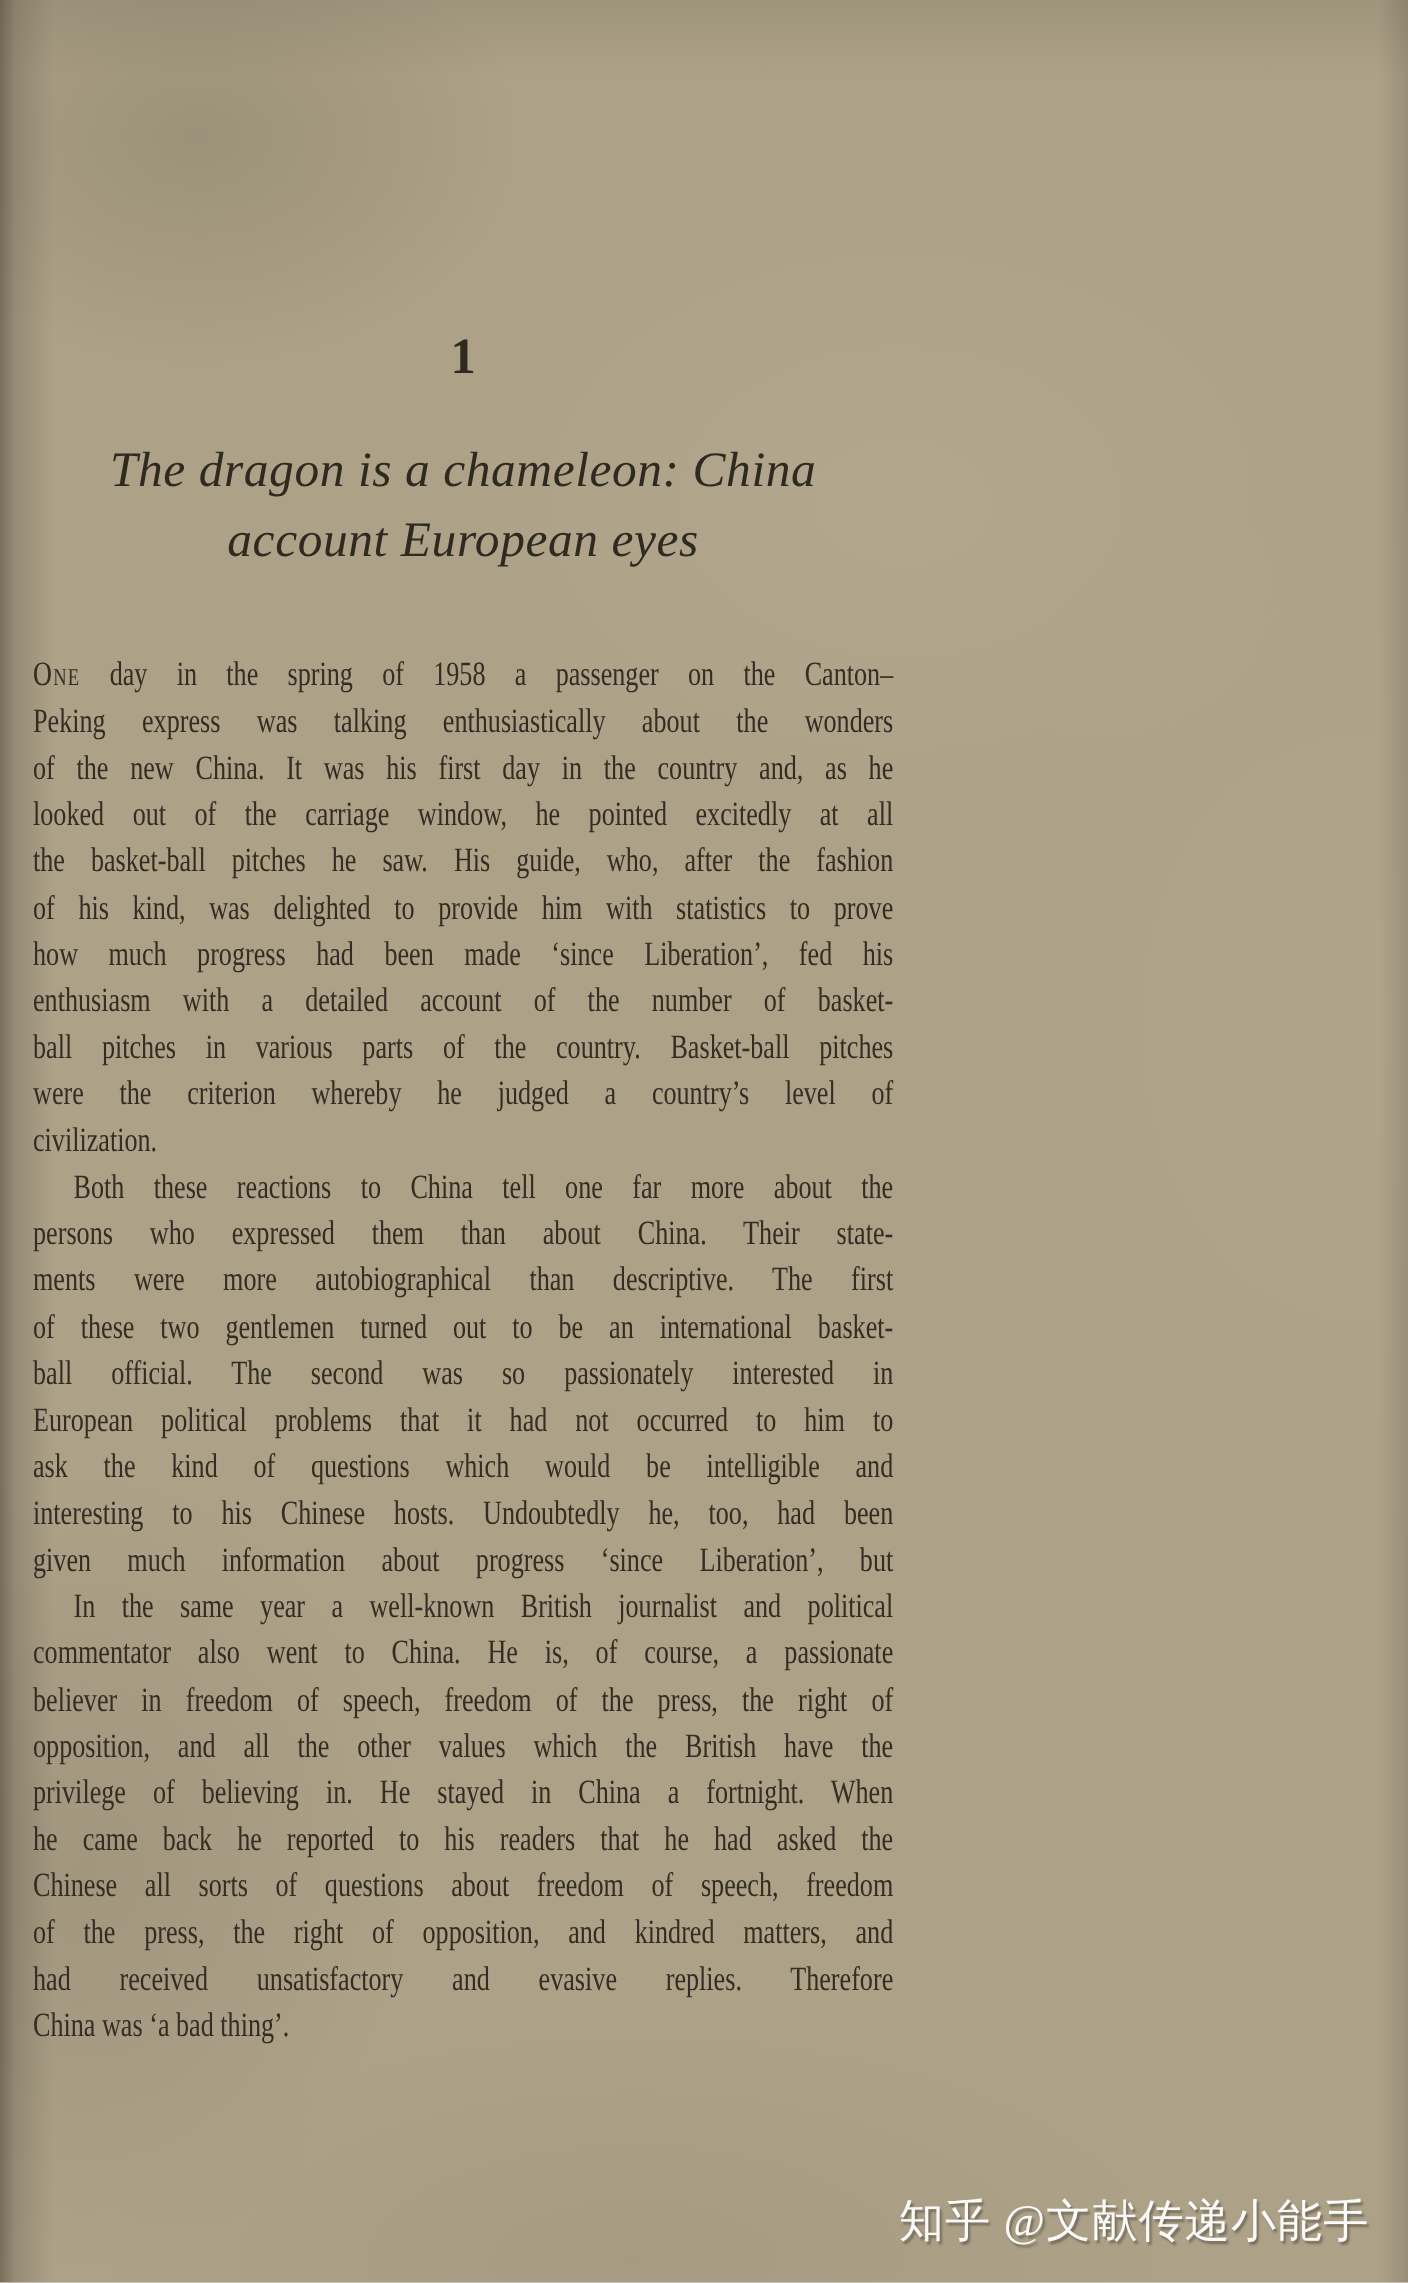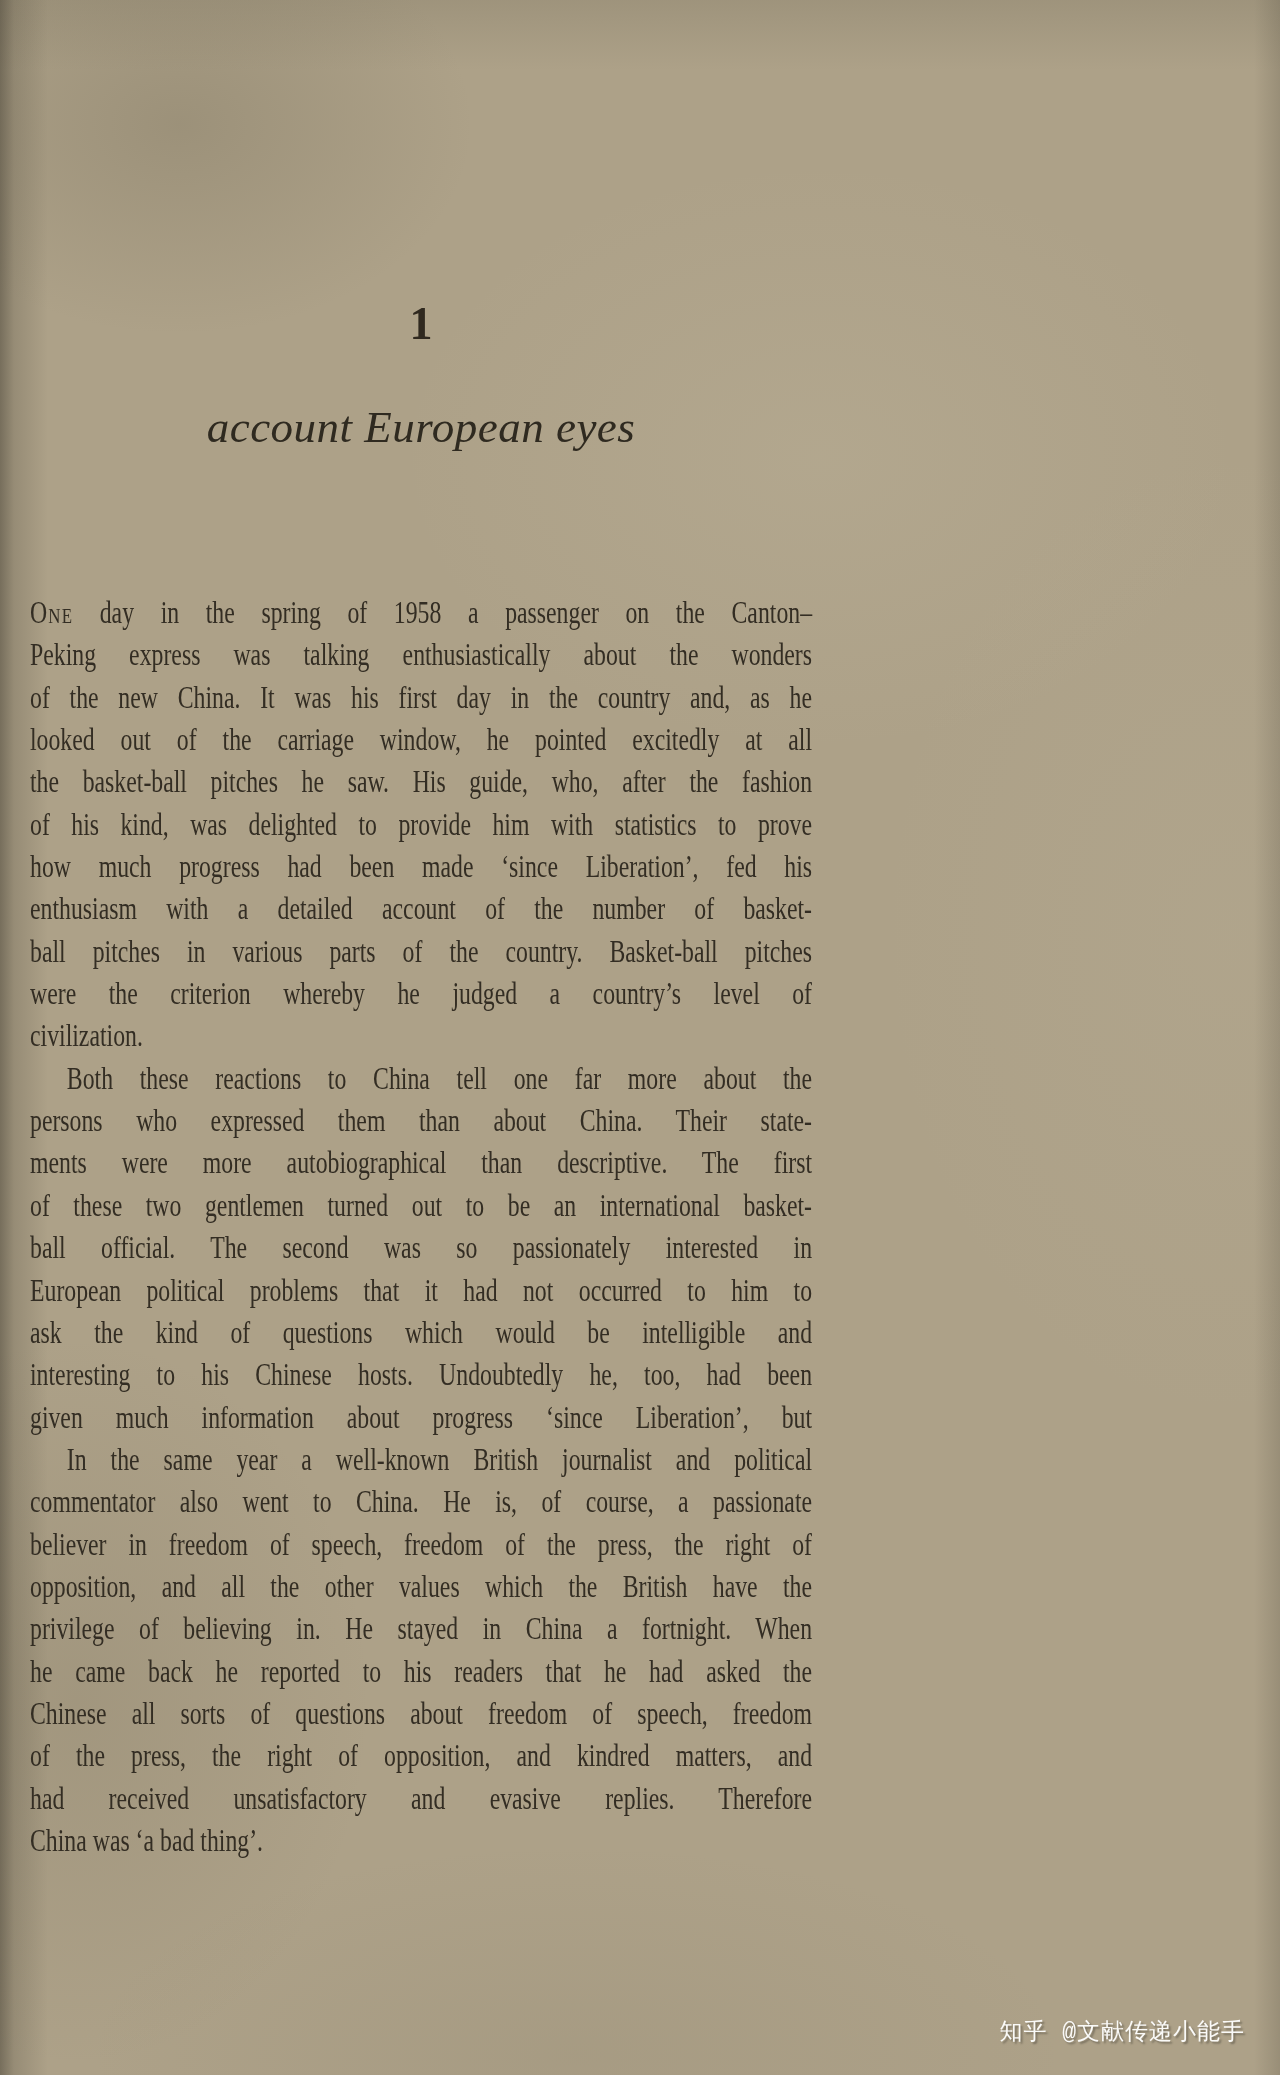--- a/index.html
+++ b/index.html
@@ -85,38 +85,39 @@
     text-indent: 48px;
   }
   .lead {
     font-variant: small-caps;
     letter-spacing: 1.5px;
   }
   .watermark {
     position: absolute;
     right: 35px;
     bottom: 28px;
-    font-family: Liberation Mono, monospace;
-    font-size: 23px;
+    font-family: Liberation Serif, serif;
+    font-size: 41px;
     color: #ffffff;
     opacity: 0.95;
     letter-spacing: 1px;
     text-shadow: 2px 2px 2px rgba(105,98,82,0.85);
     margin-top: 42px;
   }
 </style>
 </head>
 <body>
 
 <div class="page">
   <div class="content">
 
     <div class="chapter-num">1</div>
 
     <div class="chapter-title">
+      <div>The dragon is a chameleon: China</div>
       <div>account European eyes</div>
     </div>
 
     <div class="body-text">
 
       <div>
         <div class="bline"><span class="lead">One</span><span> day in the spring of 1958 a passenger on the Canton–</span></div>
         <div class="bline">Peking express was talking enthusiastically about the wonders</div>
         <div class="bline">of the new China. It was his first day in the country and, as he</div>
         <div class="bline">looked out of the carriage window, he pointed excitedly at all</div>

